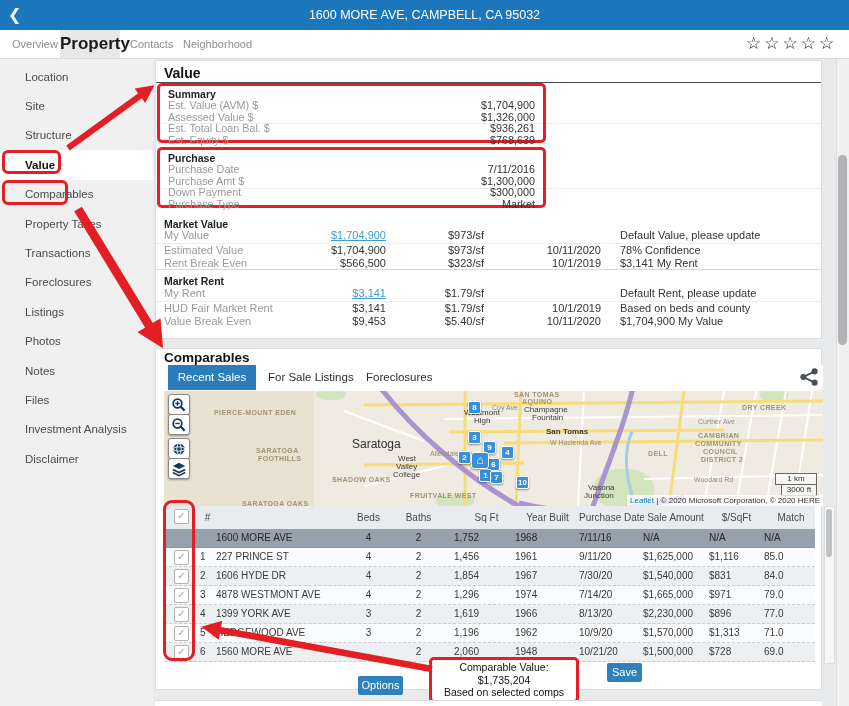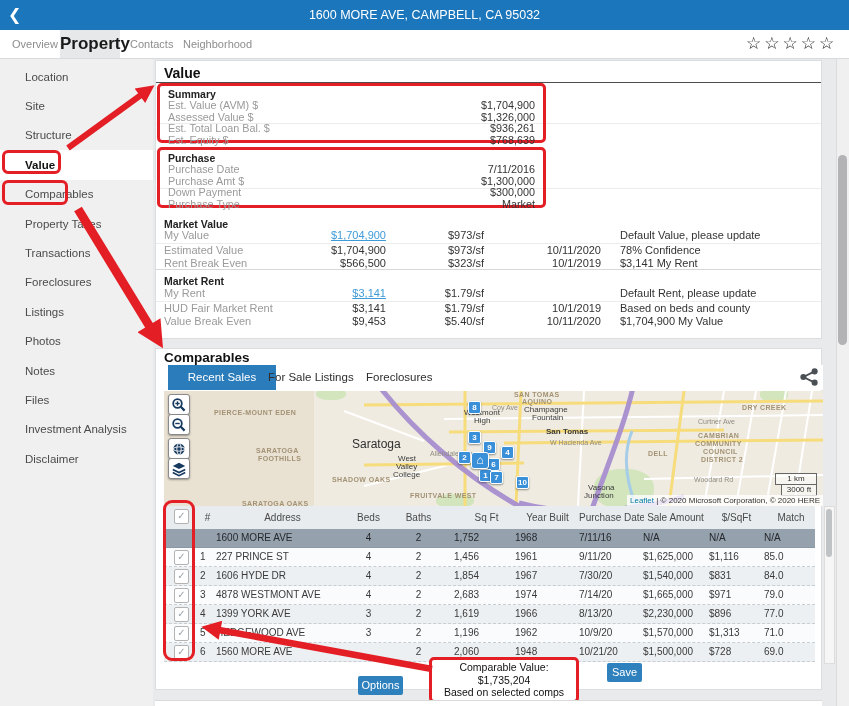--- a/index.html
+++ b/index.html
@@ -39,21 +39,21 @@
   .kv .v{color:#333;}
   .grp-head{left:8px;font-size:10.5px;font-weight:bold;color:#222;}
   .mvrow{left:0;width:667px;height:13px;font-size:11px;color:#333;}
   .mv-label{left:8px;width:160px;color:#9a9a9a;}
   .mv-value{left:120px;width:110px;text-align:right;}
   .mv-sf{left:240px;width:88px;text-align:right;}
   .mv-date{left:365px;width:80px;text-align:right;}
   .mv-note{left:464px;width:200px;}
   .vlink{color:#3f9bd8;text-decoration:underline;cursor:pointer;}
   
-  .ctab-active{left:12px;top:0;width:108px;height:25px;background:#2b7cba;color:#fff;
+  .ctab-active{left:12px;top:0;width:88px;height:25px;background:#2b7cba;color:#fff;
                text-align:center;line-height:25px;font-size:11.5px;cursor:pointer;}
   .ctab{top:6px;font-size:11.5px;color:#2e2e2e;cursor:pointer;}
   
   .map{left:8px;top:42px;width:659px;height:115px;background:#efebe0;overflow:hidden;cursor:grab;}
   .ml-dist{position:absolute;font-size:7px;font-weight:bold;color:#a39274;letter-spacing:.4px;white-space:nowrap;}
   .ml-place{position:absolute;font-size:8px;color:#3a3a3a;white-space:nowrap;}
   .ml-road{position:absolute;font-size:7px;color:#918c82;white-space:nowrap;}
   .ml-city{position:absolute;font-size:12px;color:#2f2f2f;white-space:nowrap;}
   .mk{position:absolute;width:13px;height:13px;background:#3a8fd9;border:1px solid #fff;border-radius:2px;
       color:#fff;font-size:8px;font-weight:bold;text-align:center;line-height:12px;
@@ -353,21 +353,20 @@
     <div class="scalebox" style="right:6px;top:93px;width:34px;">3000 ft</div>
     <div class="attr">
       <span class="leaf">Leaflet</span>
       <span>| © 2020 Microsoft Corporation, © 2020 HERE</span>
     </div>
   </div>
 
   <div class="abs thead">
     <span class="chk">✓</span>
     <span class="th c-num">#</span>
-    <span class="th c-addr">Address</span>
     <span class="th c-beds">Beds</span>
     <span class="th c-baths">Baths</span>
     <span class="th c-sqft">Sq Ft</span>
     <span class="th c-year">Year Built</span>
     <span class="th c-pdate">Purchase Date</span>
     <span class="th c-sale">Sale Amount</span>
     <span class="th c-psf">$/SqFt</span>
     <span class="th c-match">Match</span>
   </div>
 
@@ -408,21 +407,21 @@
     <span class="td c-sale">$1,540,000</span>
     <span class="td c-psf">$831</span>
     <span class="td c-match">84.0</span>
   </div>
   <div class="abs trow odd" style="top:237px;">
     <span class="chk" style="top:2px;">✓</span>
     <span class="td c-num">3</span>
     <span class="td c-addr">4878 WESTMONT AVE</span>
     <span class="td c-beds">4</span>
     <span class="td c-baths">2</span>
-    <span class="td c-sqft">2,683</span>
+    <span class="td c-sqft">1,296</span>
     <span class="td c-year">1974</span>
     <span class="td c-pdate">7/14/20</span>
     <span class="td c-sale">$1,665,000</span>
     <span class="td c-psf">$971</span>
     <span class="td c-match">79.0</span>
   </div>
   <div class="abs trow even" style="top:256px;">
     <span class="chk" style="top:2px;">✓</span>
     <span class="td c-num">4</span>
     <span class="td c-addr">1399 YORK AVE</span>

